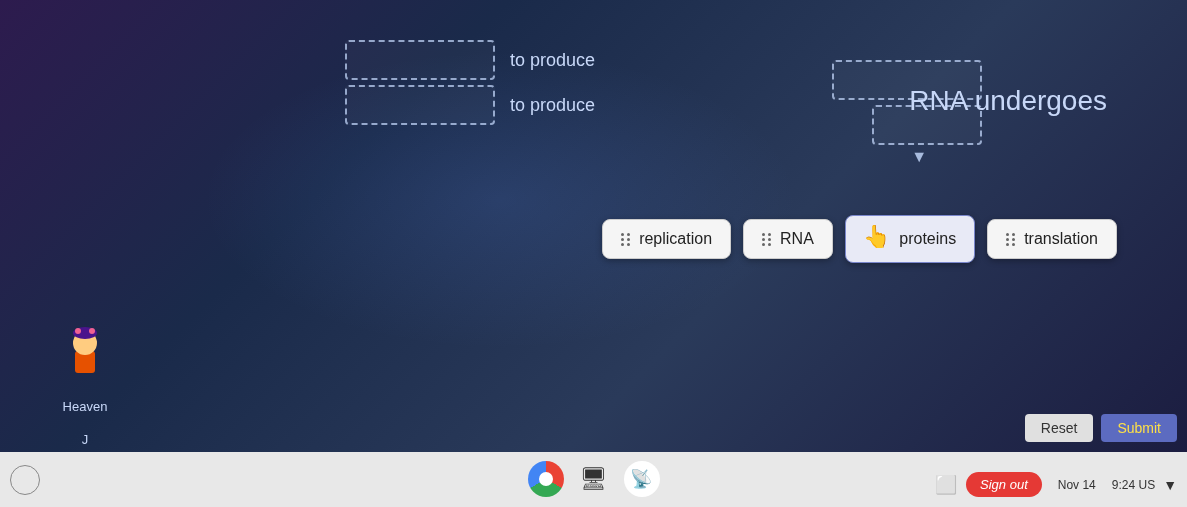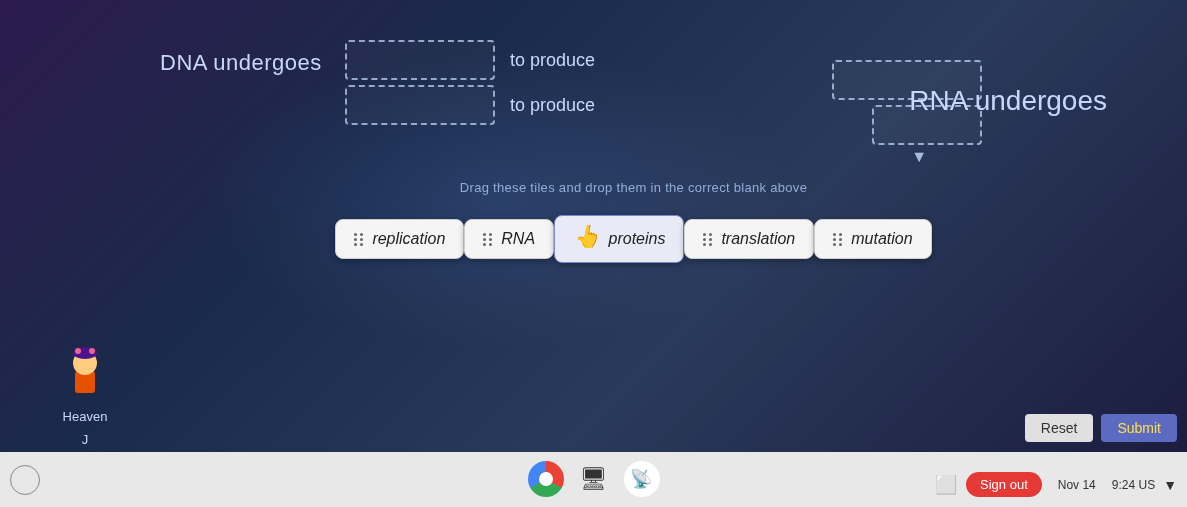--- a/index.html
+++ b/index.html
@@ -138,22 +138,22 @@
     }
 
     
     .tiles-area {
       position: absolute;
       top: 195px;
       left: 50px;
       right: 50px;
       display: flex;
       align-items: center;
-      justify-content: center;
-      font-style: italic;
+      justify-content: flex-end;
+      gap: 12px;
     }
 
     .tile {
       background: #f5f5f5;
       border: 1.5px solid #ccc;
       border-radius: 8px;
       padding: 10px 18px;
       display: flex;
       align-items: center;
       gap: 8px;
@@ -282,21 +282,21 @@
 
     .avatar {
       width: 50px;
       height: 60px;
       position: relative;
     }
 
     .user-name {
       color: #c8d8f8;
       font-size: 13px;
-      margin-top: 8px;
+      margin-top: 18px;
       text-align: center;
     }
 
     
     .action-buttons {
       position: absolute;
       bottom: 65px;
       right: 10px;
       display: flex;
       gap: 8px;
@@ -327,20 +327,21 @@
     
     .sign-out-btn {
       background: #e53935;
       border: none;
       border-radius: 20px;
       padding: 5px 14px;
       color: white;
       font-size: 13px;
       cursor: pointer;
       font-weight: 500;
+      font-style: italic;
     }
 
     
     .time-display {
       color: #333;
       font-size: 12px;
       margin-left: 8px;
     }
 
     .taskbar-right {
@@ -368,38 +369,36 @@
   </style>
 </head>
 <body>
 
 <div class="screen">
 
   <div class="main-content">
 
     <div class="diagram-area">
 
-      <span class="dna-label">DNA undergoes</span>
 
       <div class="dashed-box box-top-left"></div>
       <div class="dashed-box box-bottom-left"></div>
 
       <span class="produce-text produce-top">to produce</span>
       <span class="produce-text produce-bottom">to produce</span>
 
       <div class="dashed-box box-top-right"></div>
       <div class="dashed-box box-bottom-right"></div>
 
       <span class="arrow-down">▼</span>
 
       <span class="rna-label">RNA undergoes</span>
 
     </div>
 
-    <span class="drag-instruction">Drag these tiles and drop them in the correct blank above</span>
 
     <div class="tiles-area">
 
       <div class="tile">
         <div class="tile-dots">
           <div class="tile-dot"></div>
             <div class="tile-dot"></div>
           <div class="tile-dot"></div>
             <div class="tile-dot"></div>
           <div class="tile-dot"></div>
@@ -431,31 +430,20 @@
           <div class="tile-dot"></div>
             <div class="tile-dot"></div>
           <div class="tile-dot"></div>
             <div class="tile-dot"></div>
           <div class="tile-dot"></div>
             <div class="tile-dot"></div>
         </div>
         <span>translation</span>
       </div>
 
-      <div class="tile">
-        <div class="tile-dots">
-          <div class="tile-dot"></div>
-            <div class="tile-dot"></div>
-          <div class="tile-dot"></div>
-            <div class="tile-dot"></div>
-          <div class="tile-dot"></div>
-            <div class="tile-dot"></div>
-        </div>
-        <span>mutation</span>
-      </div>
 
     </div>
 
   </div>
 
   <div class="user-area">
 
     <div class="avatar">
       <svg width="50" height="60" viewBox="0 0 50 60">
 

